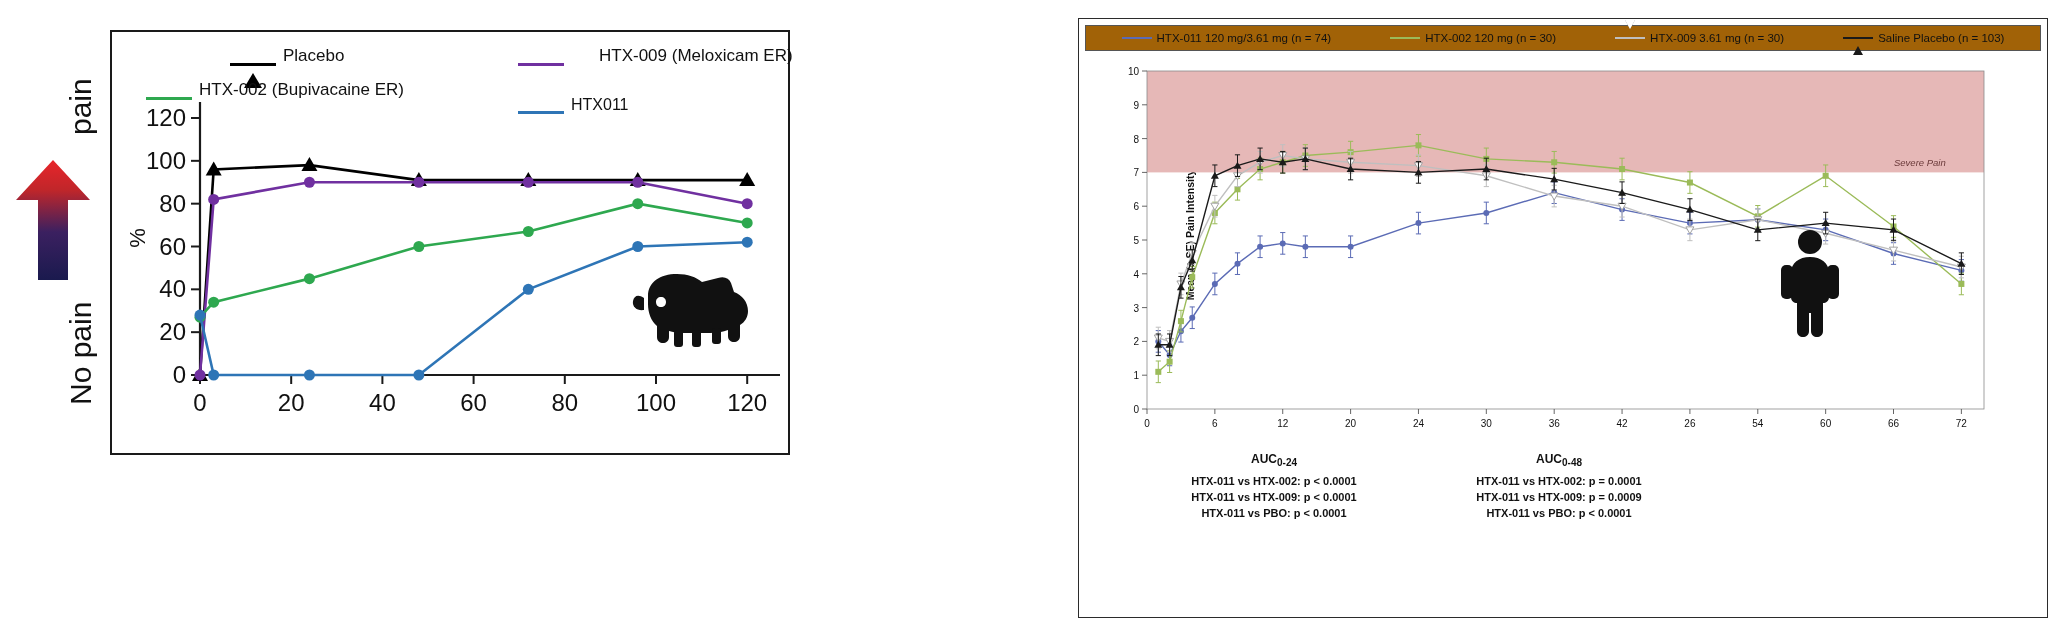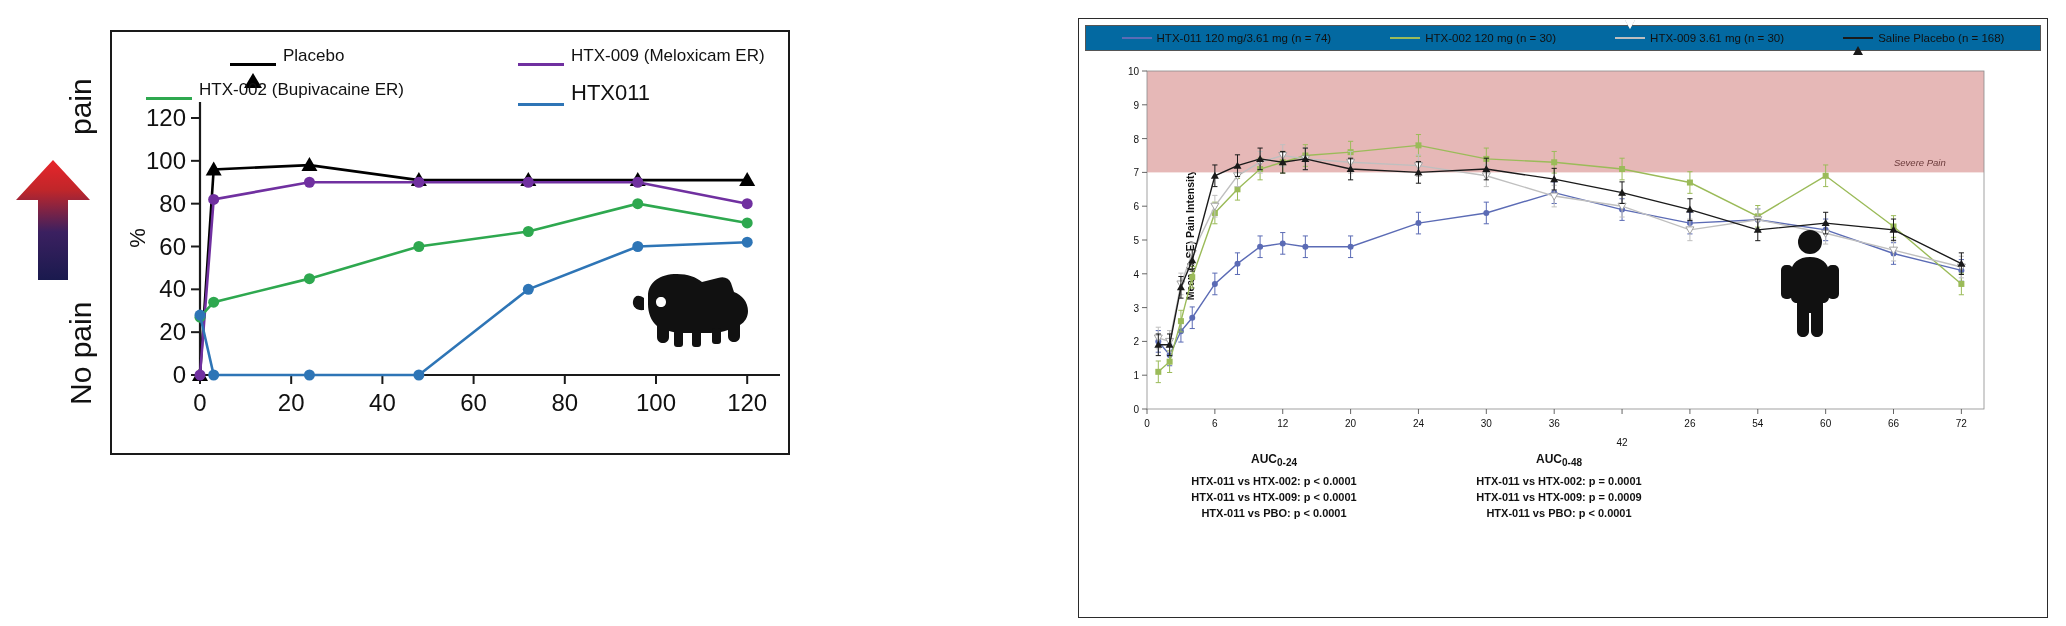--- a/index.html
+++ b/index.html
@@ -19,33 +19,33 @@
   #left-chart-box{position:absolute;left:110px;top:30px;width:680px;height:425px;
                   border:2px solid #1a1a1a;background:#fff;box-sizing:border-box;}
 
   #left-legend{position:absolute;left:118px;top:46px;width:660px;height:62px;}
   .lg-item{position:absolute;display:flex;align-items:flex-end;white-space:nowrap;}
   .lg-line{display:inline-block;width:46px;height:3px;position:relative;}
   .lg-mk{position:absolute;left:50%;top:50%;transform:translate(-50%,-50%);}
   .lg-dot{width:13px;height:13px;border-radius:50%;}
   .lg-tri{width:0;height:0;border-left:9px solid transparent;border-right:9px solid transparent;border-bottom:15px solid #000;}
   .lg-lbl{margin-left:7px;font-size:17px;color:#111;}
-  .lg-lbl.big{font-size:22px;}
+  .lg-lbl.big{font-size:16px;margin-top:16px;}
   #ylabel-pct{position:absolute;left:128px;top:225px;font-size:22px;color:#111;
               transform:rotate(-90deg);transform-origin:center;}
   .ytick{position:absolute;right:0;font-size:24px;color:#111;text-align:right;width:56px;
          transform:translateY(-50%);}
   .xtick{position:absolute;font-size:24px;color:#111;transform:translateX(-50%);}
 
   
   #right-panel{position:absolute;left:1078px;top:18px;width:970px;height:600px;
                border:1px solid #2b2b2b;background:#fff;box-sizing:border-box;}
   #right-legend{position:absolute;left:6px;top:6px;width:956px;height:26px;
                 border:1px solid #555;box-sizing:border-box;display:flex;align-items:center;
-                justify-content:space-around;padding:0 6px;background:#0369a1;}
+                justify-content:space-around;padding:0 6px;background:#a16207;}
   .rlg{display:flex;align-items:center;white-space:nowrap;}
   .rlg-line{width:30px;height:2px;position:relative;display:inline-block;}
   .rlg-mk{position:absolute;left:50%;top:50%;transform:translate(-50%,-50%);}
   .rlg-lbl{margin-left:5px;font-size:11.5px;color:#111;}
   .sq{width:9px;height:9px;}
   .dot7{width:8px;height:8px;border-radius:50%;}
   .tri7{width:0;height:0;border-left:5px solid transparent;border-right:5px solid transparent;border-bottom:9px solid #1a1a1a;}
   .tri7d{width:0;height:0;border-left:5px solid transparent;border-right:5px solid transparent;border-top:9px solid #fff;
          filter:drop-shadow(0 0 0.6px #888);}
 
@@ -85,21 +85,21 @@
   <div id="left-chart-box"></div>
 
   <div id="left-legend">
     <div class="lg-item" style="left:112px;top:0px;">
       <span class="lg-line" style="background:#000;">
         <span class="lg-mk"><span class="lg-tri"></span></span>
       </span>
       <span class="lg-lbl">Placebo</span>
     </div>
 
-    <div class="lg-item" style="left:400px;top:0px;">
+    <div class="lg-item" style="left:400px;top:0px;gap:28px;">
       <span class="lg-line" style="background:#7030A0;">
         <span class="lg-mk"><span class="lg-dot" style="background:#7030A0;"></span></span>
       </span>
       <span class="lg-lbl">HTX-009 (Meloxicam ER)</span>
     </div>
 
     <div class="lg-item" style="left:28px;top:34px;">
       <span class="lg-line" style="background:#2EA84F;">
         <span class="lg-mk"><span class="lg-dot" style="background:#2EA84F;"></span></span>
       </span>
@@ -216,21 +216,21 @@
     <div class="rlg">
       <span class="rlg-line" style="background:#BFBFBF;">
         <span class="rlg-mk"><span class="tri7d"></span></span>
       </span>
       <span class="rlg-lbl">HTX-009 3.61 mg (n = 30)</span>
     </div>
     <div class="rlg">
       <span class="rlg-line" style="background:#1A1A1A;">
         <span class="rlg-mk"><span class="tri7"></span></span>
       </span>
-      <span class="rlg-lbl">Saline Placebo (n = 168)</span>
+      <span class="rlg-lbl">Saline Placebo (n = 103)</span>
     </div>
   </div>
 
   <div id="r-ylabel">Mean (± SE) Pain Intensity Score, NRS</div>
 
   <div id="right-ticks-y">
       <div class="r-ytick" style="left: 42px; top: 390px;">0</div>
       <div class="r-ytick" style="left: 42px; top: 356.2px;">1</div>
       <div class="r-ytick" style="left: 42px; top: 322.4px;">2</div>
       <div class="r-ytick" style="left: 42px; top: 288.6px;">3</div>
@@ -243,21 +243,21 @@
       <div class="r-ytick" style="left: 42px; top: 52px;">10</div>
     </div>
   <div id="right-ticks-x">
       <div class="r-xtick" style="left: 68px; top: 399px;">0</div>
       <div class="r-xtick" style="left: 135.865px; top: 399px;">6</div>
       <div class="r-xtick" style="left: 203.73px; top: 399px;">12</div>
       <div class="r-xtick" style="left: 271.595px; top: 399px;">20</div>
       <div class="r-xtick" style="left: 339.459px; top: 399px;">24</div>
       <div class="r-xtick" style="left: 407.324px; top: 399px;">30</div>
       <div class="r-xtick" style="left: 475.189px; top: 399px;">36</div>
-      <div class="r-xtick" style="left: 543.054px; top: 418px; text-align: right;">42</div>
+      <div class="r-xtick" style="left: 543.054px; top: 399px; text-align: right;">42</div>
       <div class="r-xtick" style="left: 610.919px; top: 399px;">26</div>
       <div class="r-xtick" style="left: 678.784px; top: 399px;">54</div>
       <div class="r-xtick" style="left: 746.649px; top: 399px;">60</div>
       <div class="r-xtick" style="left: 814.514px; top: 399px;">66</div>
       <div class="r-xtick" style="left: 882.378px; top: 399px;">72</div>
     </div>
 
   <svg id="right-svg" style="position:absolute;left:0;top:0;width:970px;height:600px;" viewBox="0 0 970 600">
       <rect x="68" y="52" width="837" height="101.4" fill="#E6B8B7"></rect>
       <rect x="68" y="52" width="837" height="338" fill="none" stroke="#8a8a8a" stroke-width="0.8"></rect>

